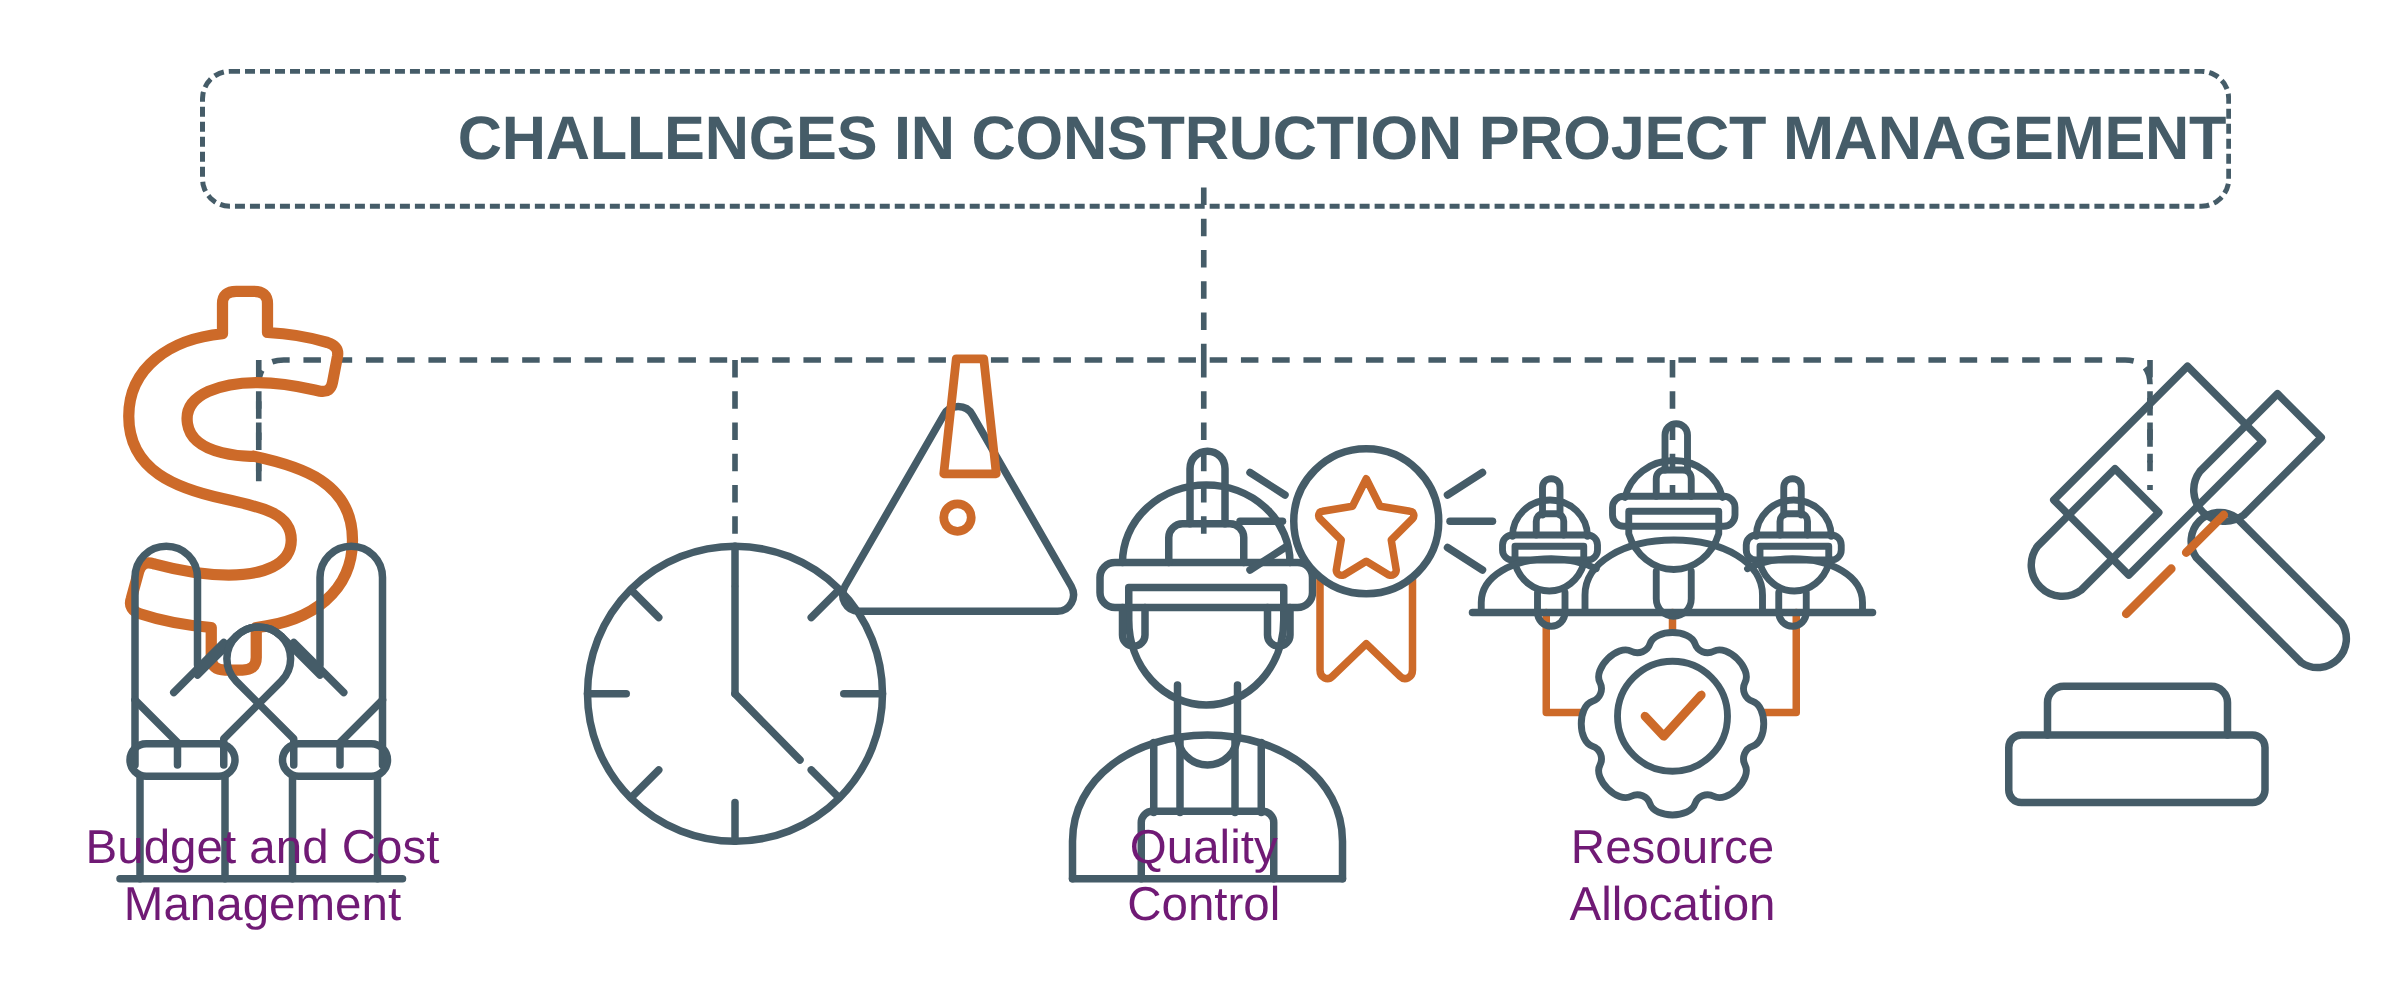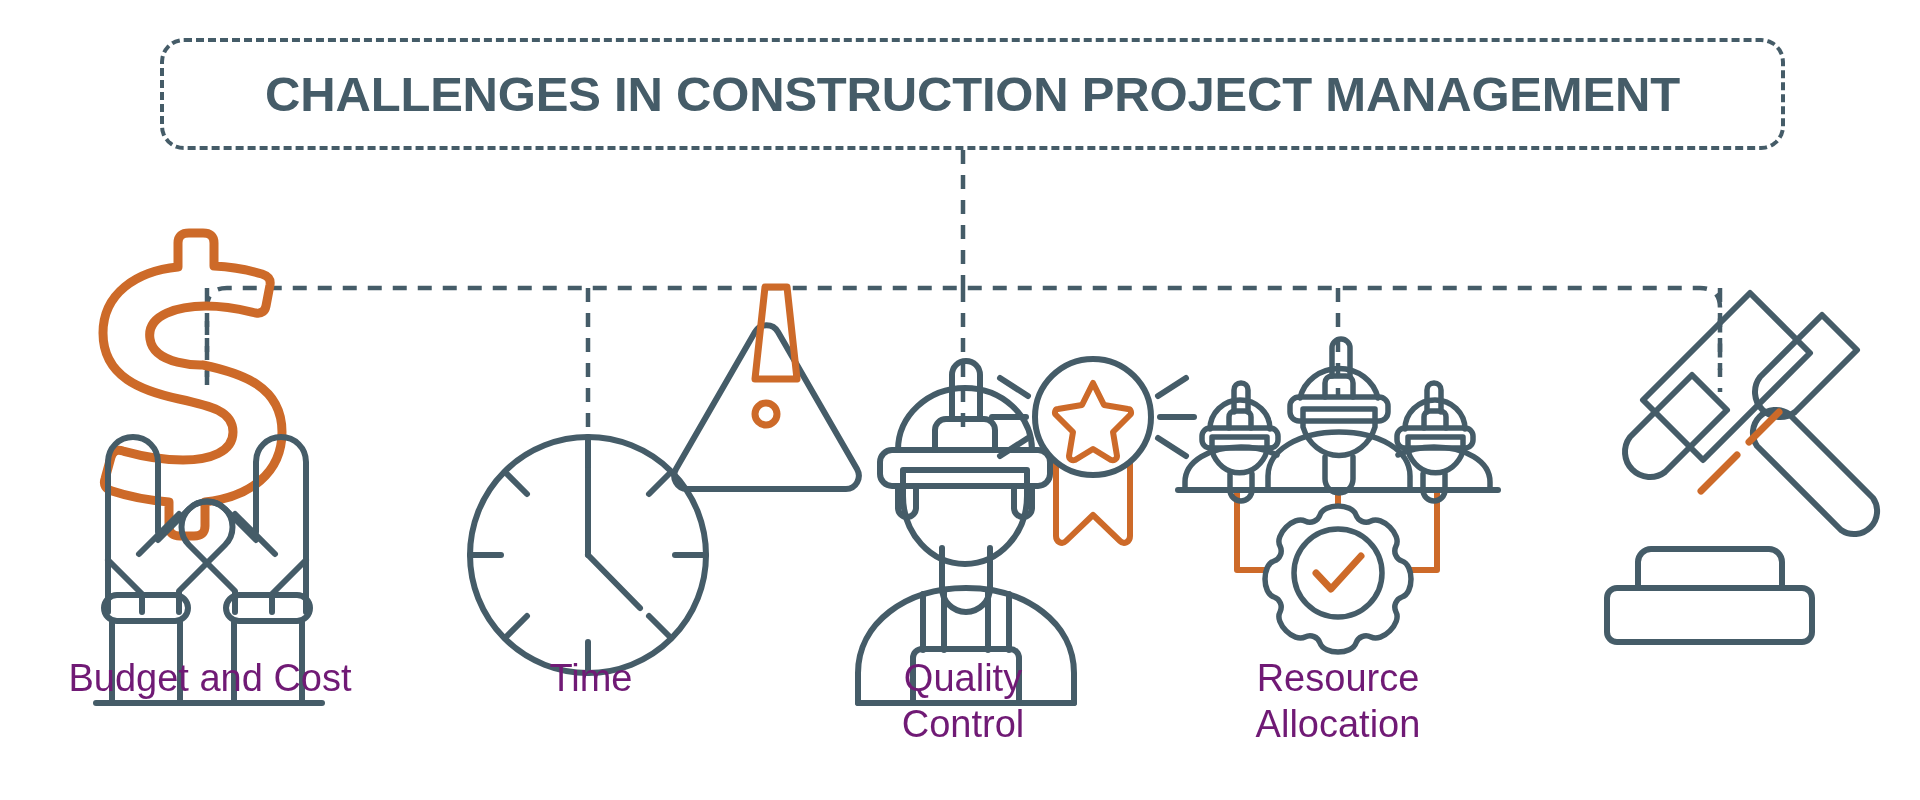--- a/index.html
+++ b/index.html
@@ -24,29 +24,29 @@
   }
   .svg-root {
     display: block;
     width: 1920px;
     height: 800px;
   }
   
   .title-box {
     position: absolute;
     left: 160px;
-    top: 38px;
+    top: 55px;
     width: 1625px;
     height: 112px;
     border: 4px dashed #455c68;
     border-radius: 24px;
     box-sizing: border-box;
     display: flex;
     align-items: center;
-    justify-content: center;
+    justify-content: flex-end;
   }
   .title-text {
     font-family: "Liberation Sans", sans-serif;
     font-weight: bold;
     font-size: 49px;
     letter-spacing: -0.2px;
     color: #455c68;
     white-space: nowrap;
     text-align: center;
     line-height: 1;
@@ -334,23 +334,23 @@
                  l118,0 c7,0 13,6 13,13
                  l0,26"></path>
         <rect x="1607" y="588" width="205" height="54" rx="10"></rect>
       </g>
     </g>
 
   </svg>
 
   <div class="label" id="label-0">
     <span class="ln">Budget and Cost</span>
+    <span class="ln">Management</span>
   </div>
   <div class="label" id="label-1">
-    <span class="ln">Time</span>
   </div>
   <div class="label" id="label-3">
     <span class="ln">Resource</span>
     <span class="ln">Allocation</span>
   </div>
   <div class="label" id="label-2">
     <span class="ln">Quality</span>
     <span class="ln">Control</span>
   </div>
 

